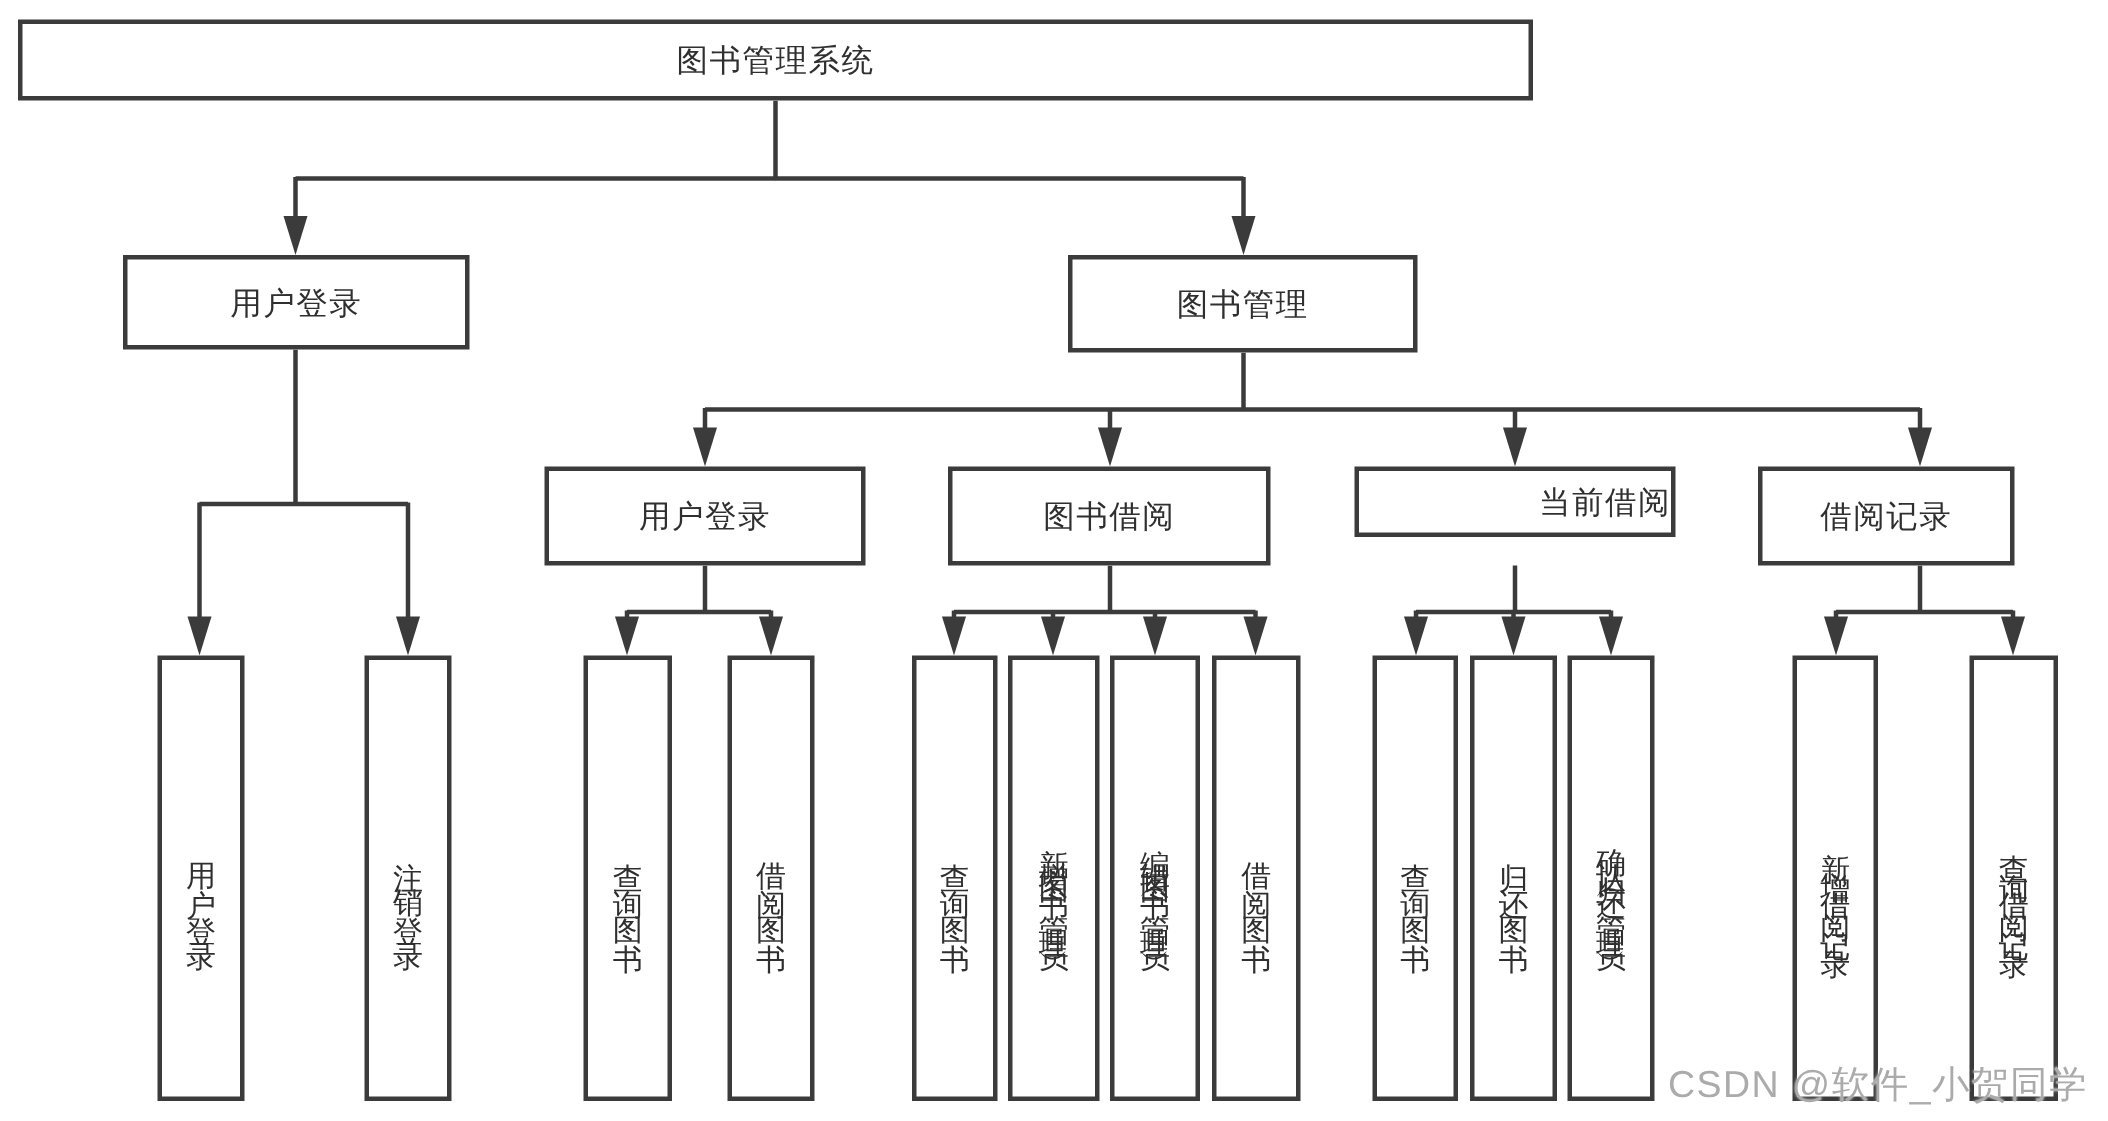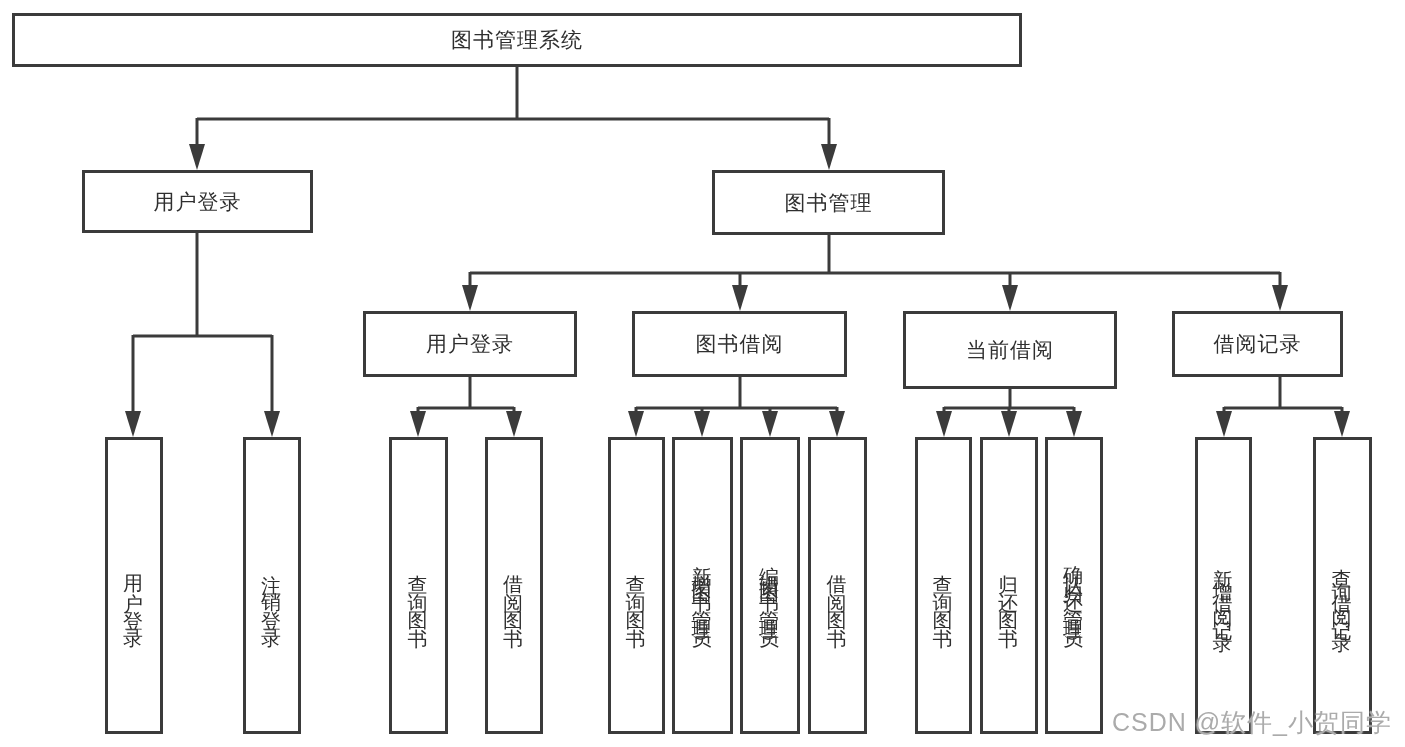--- a/index.html
+++ b/index.html
@@ -127,21 +127,21 @@
   <div class="node hbox" style="left:712px; top:170px; width:233px; height:65px;font-family:Liberation Serif, serif;">
     <span>图书管理</span>
   </div>
 
   <div class="node hbox" style="left:363px; top:311px; width:214px; height:66px;">
     <span>用户登录</span>
   </div>
   <div class="node hbox" style="left:632px; top:311px; width:215px; height:66px;font-family:Liberation Serif, serif;">
     <span>图书借阅</span>
   </div>
-  <div class="node hbox" style="left:903px; top:311px; width:214px; height:78px;">
+  <div class="node hbox" style="left:903px; top:311px; width:214px; height:47px;justify-content:flex-end;">
     <span>当前借阅</span>
   </div>
   <div class="node hbox" style="left:1172px; top:311px; width:171px; height:66px;">
     <span>借阅记录</span>
   </div>
 
   <div class="node leaf" style="left:105px; top:437px; width:58px; height:297px;">
     <span class="vtext" style="letter-spacing: 18px; margin-bottom: -18px;">用户登录</span>
   </div>
   <div class="node leaf" style="left:243px; top:437px; width:58px; height:297px;">

